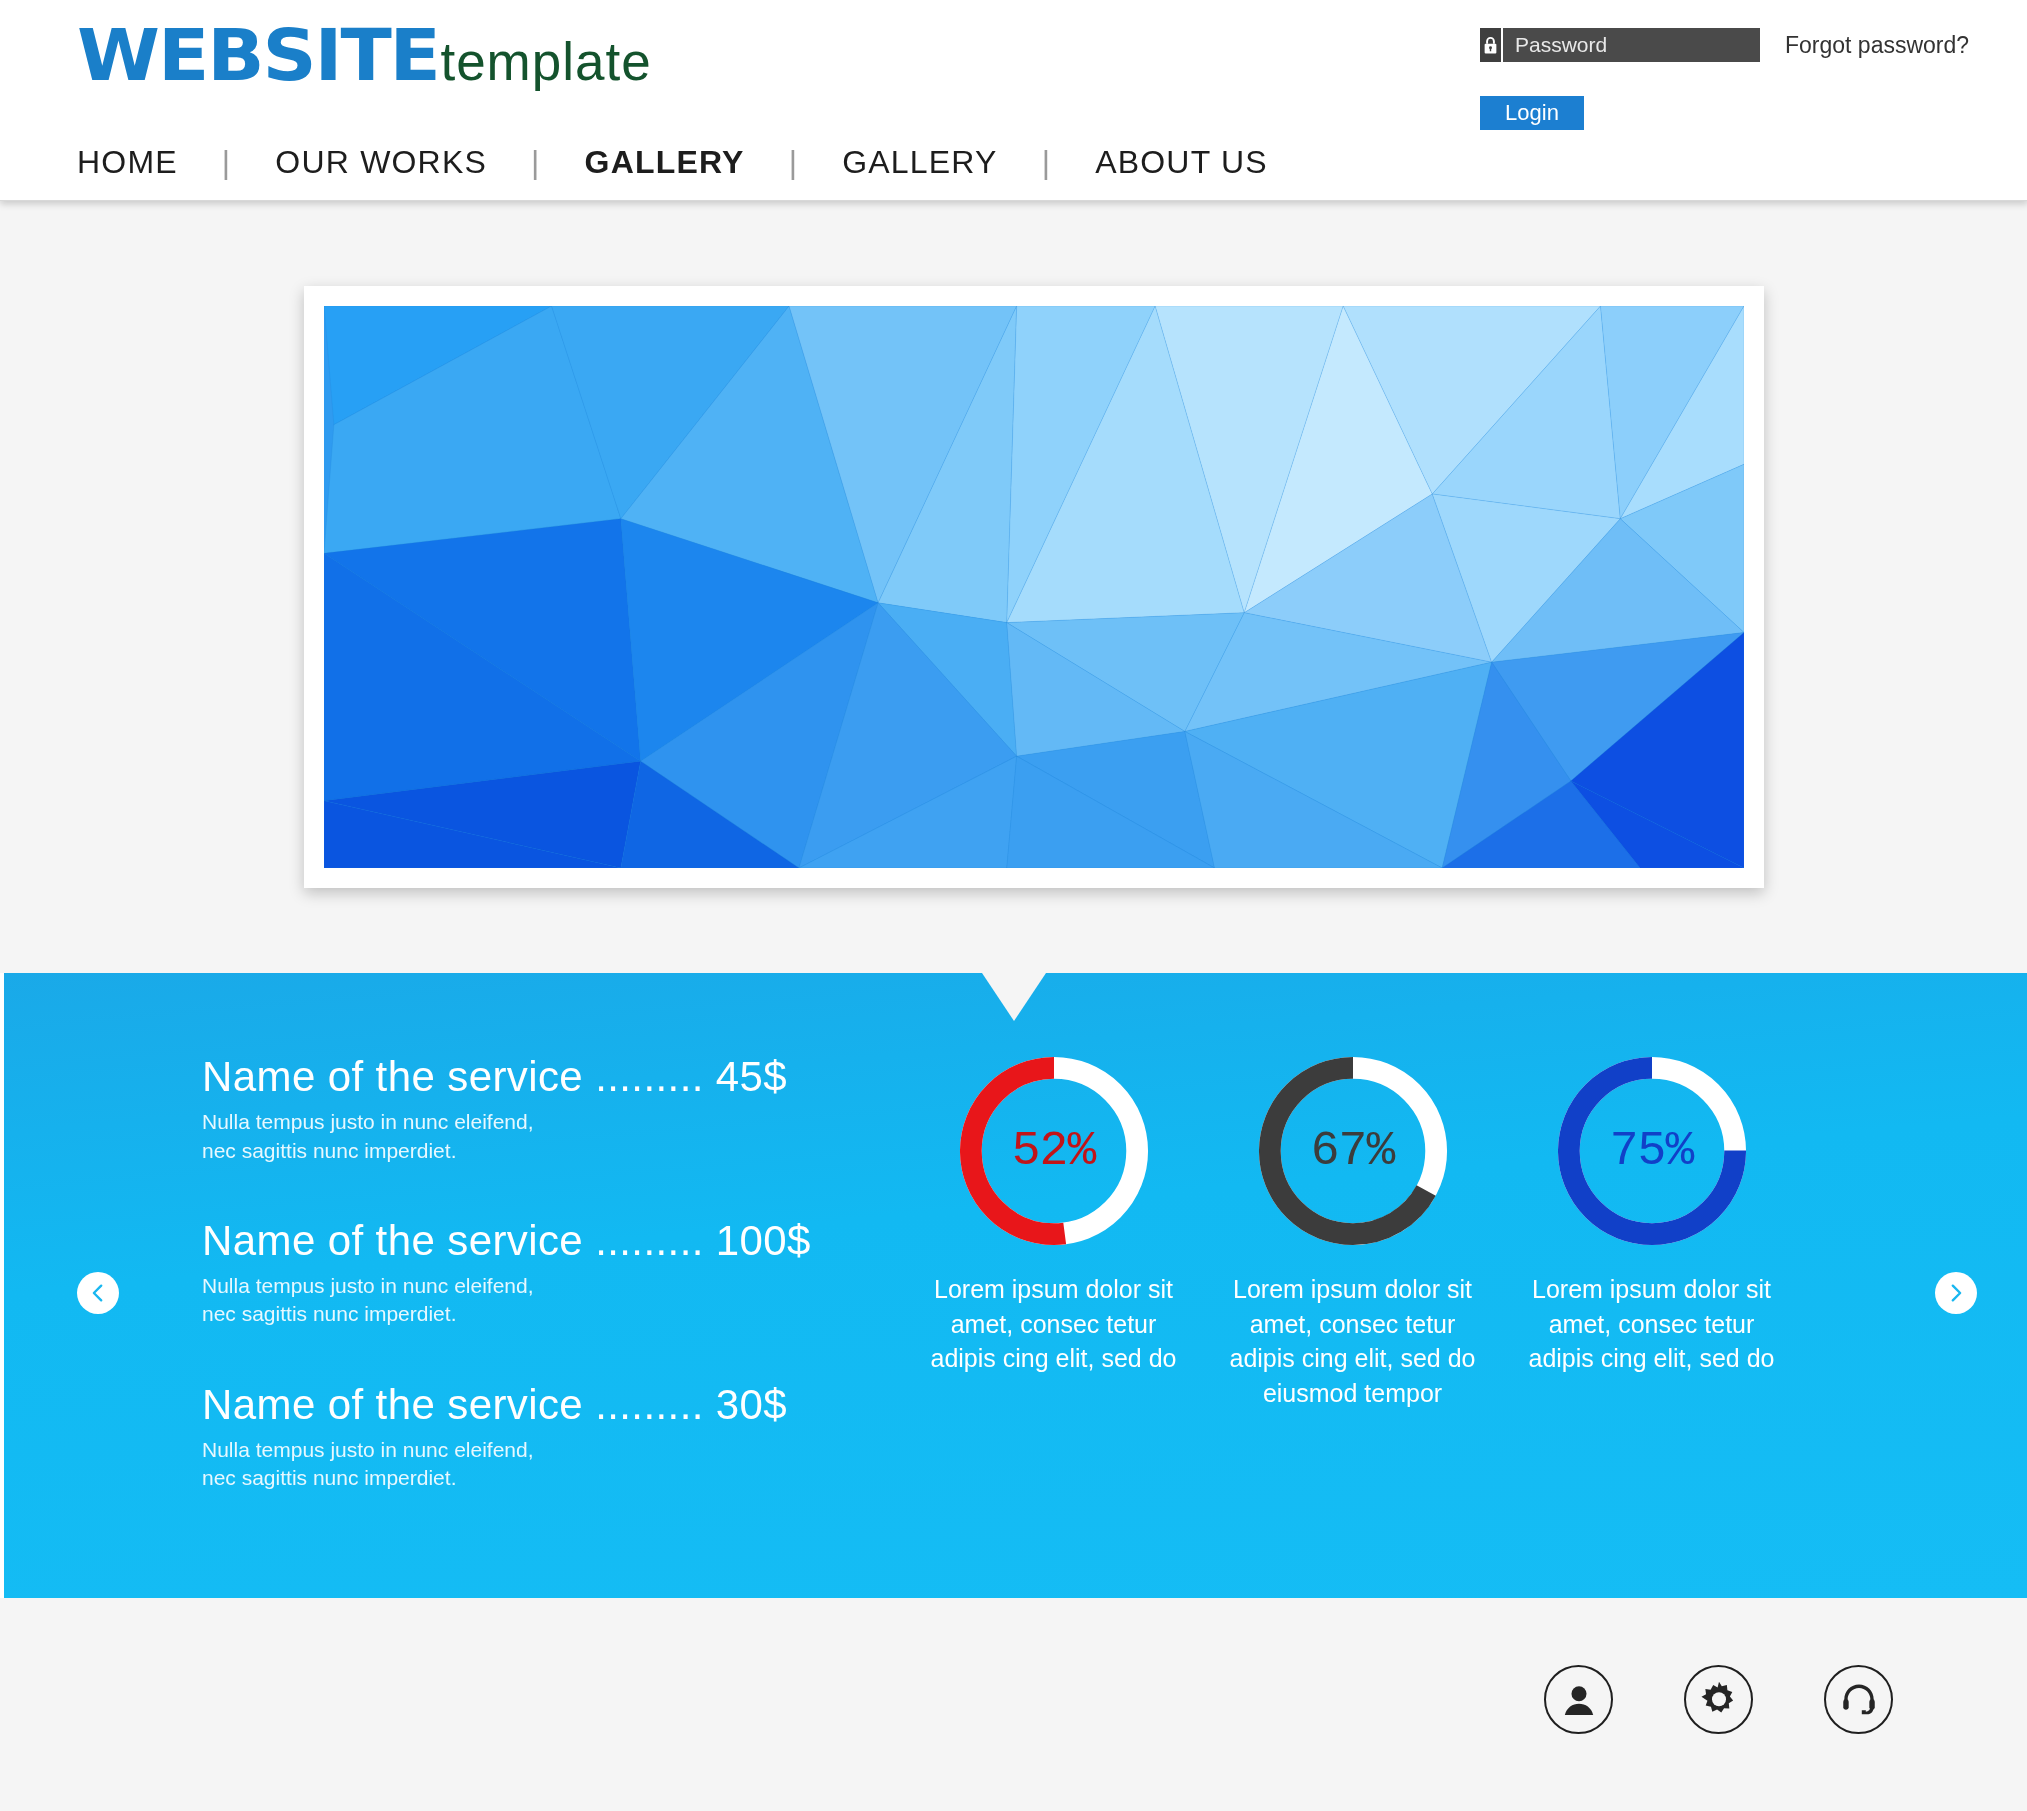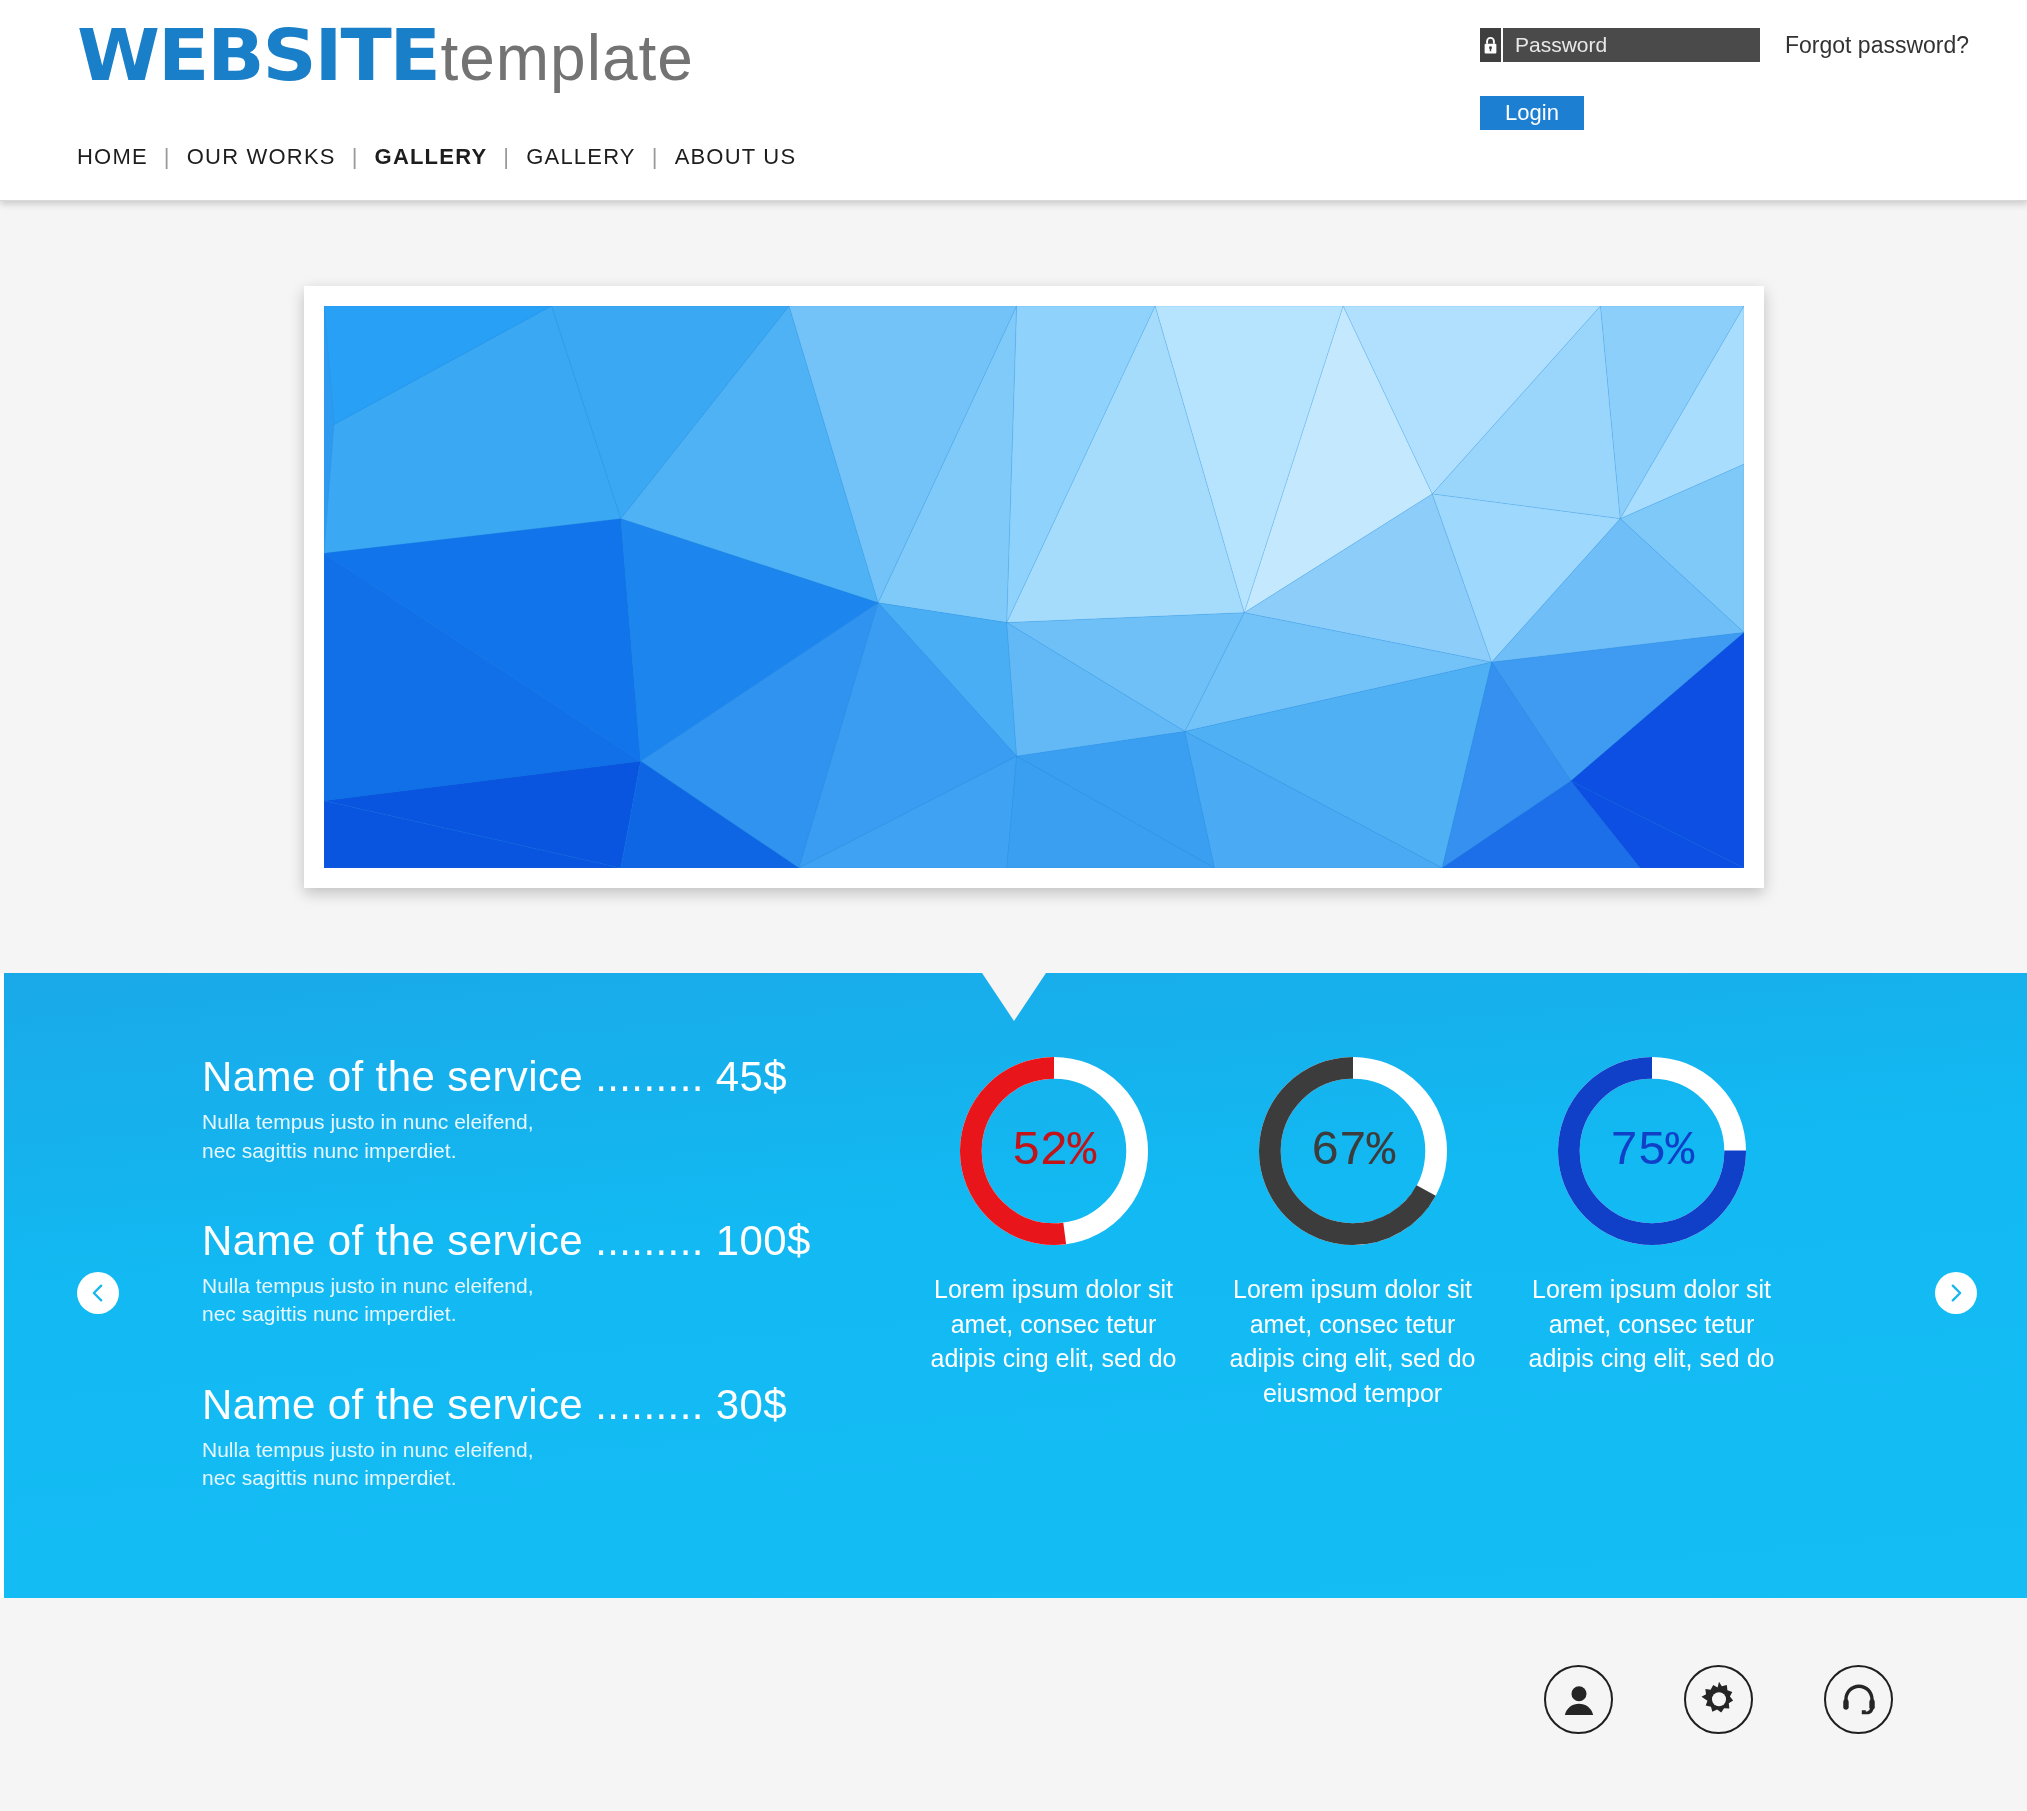--- a/index.html
+++ b/index.html
@@ -30,31 +30,32 @@
     font-size: 71px;
     letter-spacing: -2px;
     color: #1a7fc9;
     line-height: 1;
     transform: scaleX(1.06);
     transform-origin: left bottom;
   }
   .logo-sub {
     font-family: "Liberation Sans", sans-serif;
     font-weight: 300;
-    font-size: 64px;
-    color: #737373;
+    font-size: 53px;
+    color: #14532d;
     line-height: 1;
     letter-spacing: 1px;
   }
   .nav {
     position: absolute; left: 77px; top: 144px;
     display: flex; align-items: center;
-    font-size: 22px; letter-spacing: 1.2px;
+    font-size: 32px; letter-spacing: 1.2px;
     color: #1d1d1d;
     font-weight: 400;
+    gap: 28px;
   }
   .nav a { color: #1d1d1d; text-decoration: none; white-space: nowrap; }
   .nav a.active { font-weight: 700; }
   .nav .sep { color: #9a9a9a; margin: 0 16px; font-weight: 300; }
 
   
   .login-block { position: absolute; left: 1480px; top: 28px; }
   .field-row { display: flex; align-items: center; margin-bottom: 14px; }
   .field {
     display: flex; align-items: stretch;

